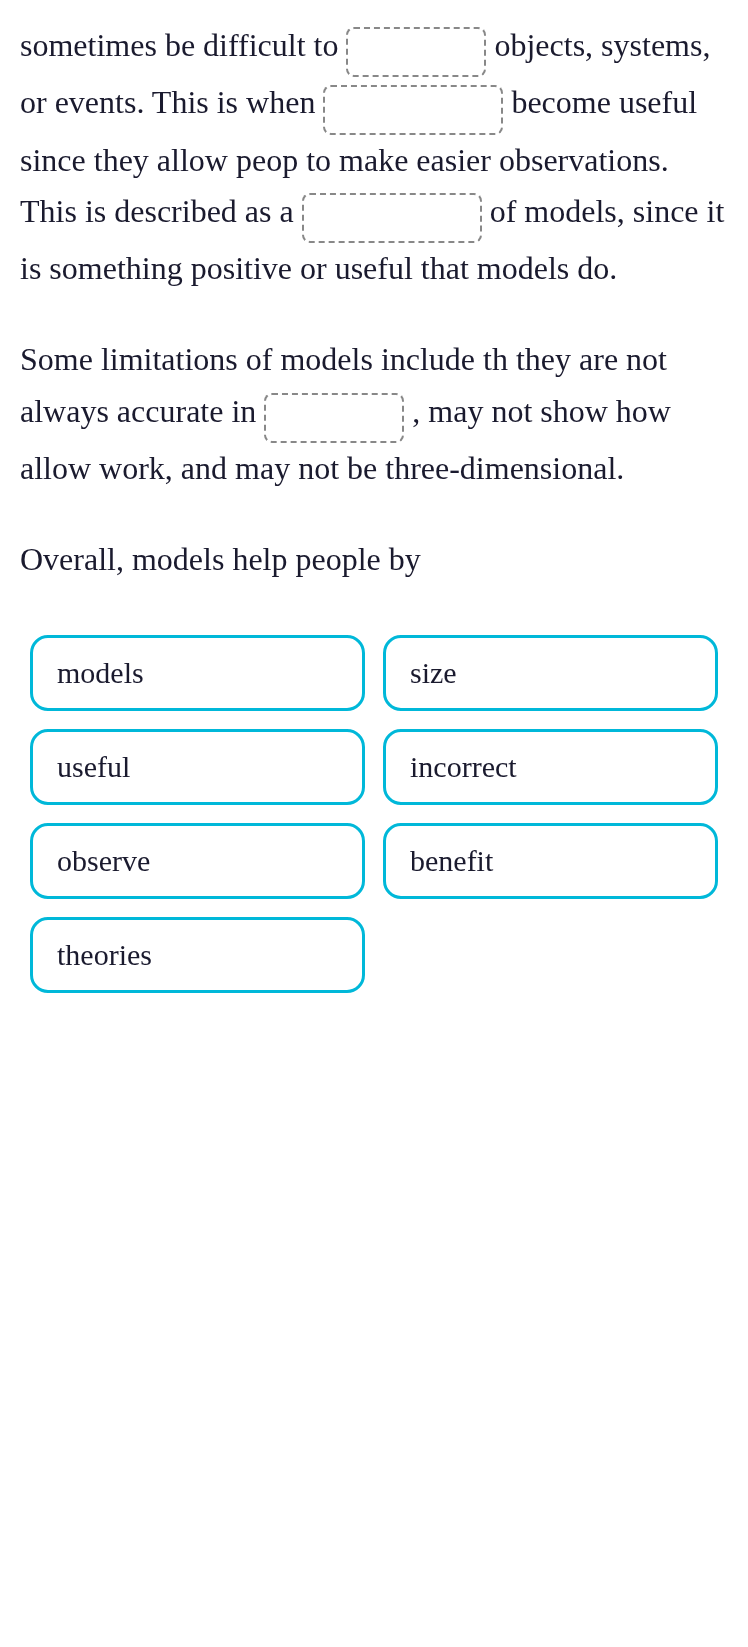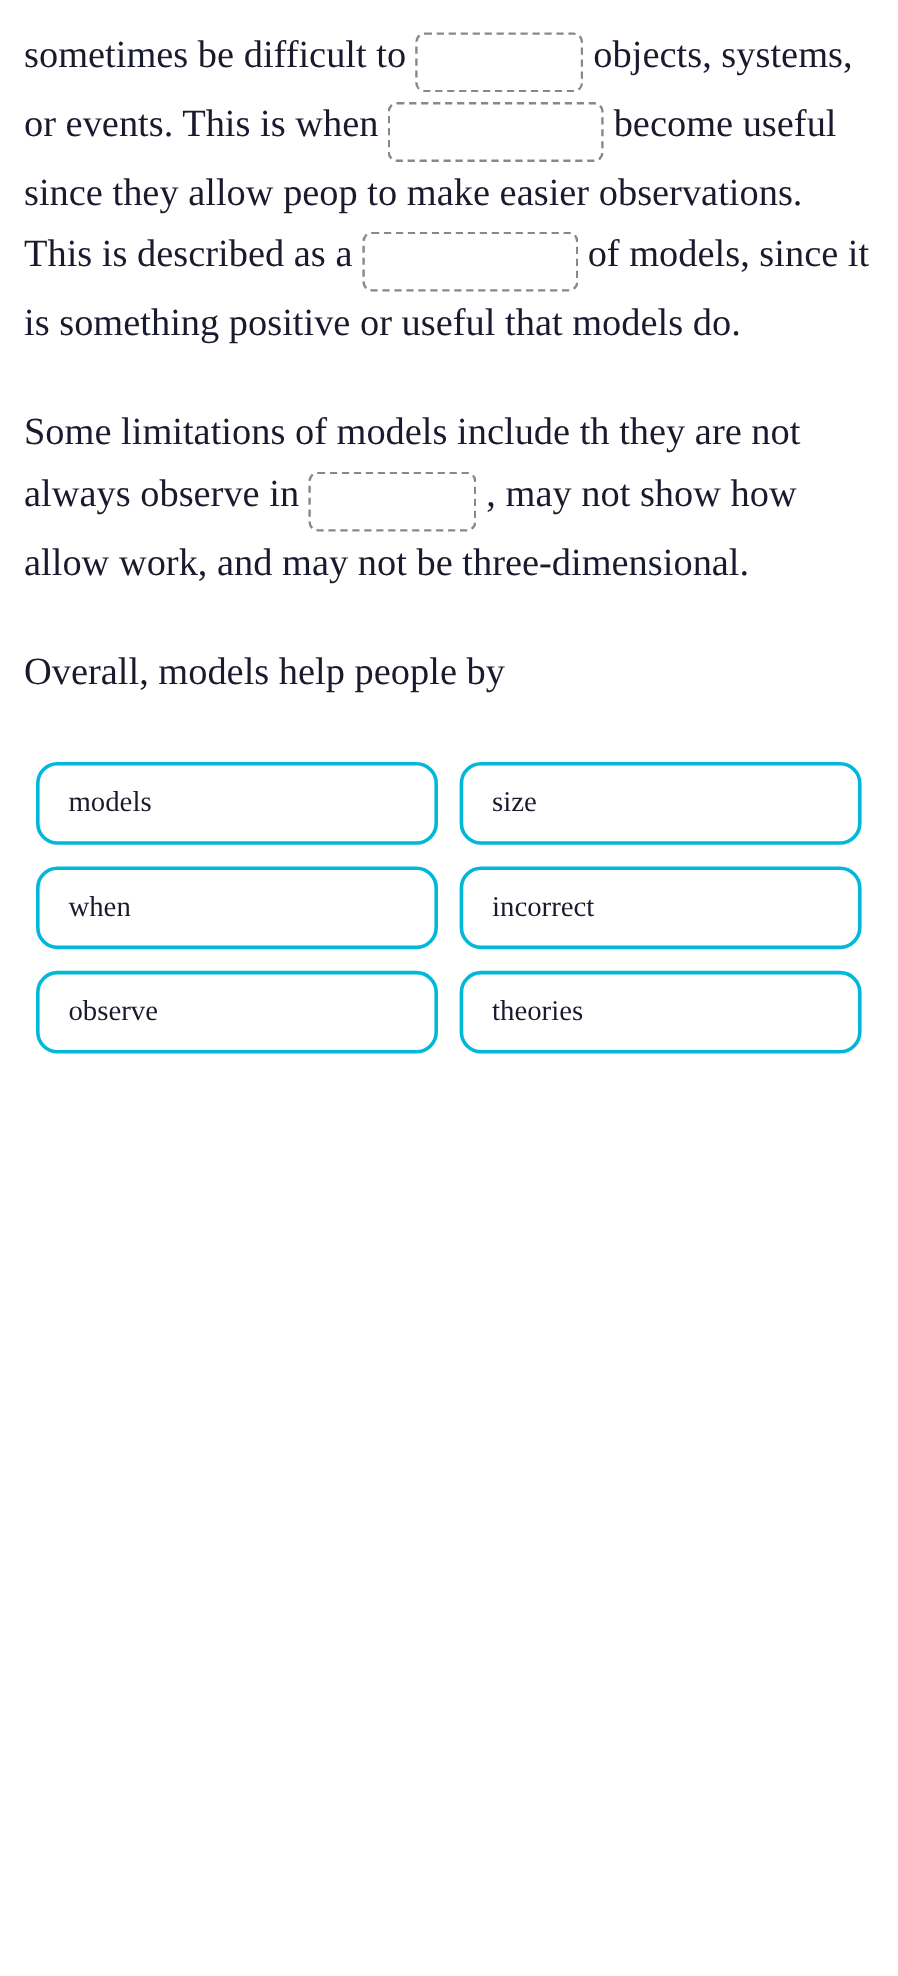--- a/index.html
+++ b/index.html
@@ -56,21 +56,21 @@
       padding: 10px 10px;
     }
 
     .word-chip {
       display: flex;
       align-items: center;
       justify-content: flex-start;
       border: 3.5px solid #00b8d9;
       border-radius: 18px;
       padding: 18px 24px;
-      font-size: 24px;
+      font-size: 30px;
       color: #1a1a2e;
       font-family: 'Georgia', serif;
       background: #ffffff;
       cursor: pointer;
       user-select: none;
     }
 
     .text-content {
       display: inline;
       font-size: 32px;
@@ -87,50 +87,53 @@
     <span class="text-content">sometimes be difficult to</span>
     <span class="blank-box blank-box-sm"></span>
     <span class="text-content">objects, systems, or events. This is when</span>
     <span class="blank-box blank-box-md"></span>
     <span class="text-content">become useful since they allow peop­ to make easier observations. This is described as a</span>
     <span class="blank-box blank-box-md"></span>
     <span class="text-content">of models, since it is something positive or useful that models do.</span>
   </div>
 
   <div class="paragraph-section">
-    <span class="text-content">Some limitations of models include th they are not always observe in</span>
+    <span class="text-content">Some limitations of models include th they are not always accurate in</span>
     <span class="blank-box blank-box-sm"></span>
     <span class="text-content">, may not show how allow work, and may not be three-dimensional.</span>
   </div>
 
   <div class="paragraph-section">
     <span class="text-content">Overall, models help people by</span>
   </div>
 
   <div class="word-bank-section">
     <div class="word-bank-grid">
 
       <div class="word-chip">
         <span>models</span>
       </div>
       <div class="word-chip">
         <span>size</span>
       </div>
 
 
       <div class="word-chip">
-        <span>when</span>
+        <span>useful</span>
       </div>
       <div class="word-chip">
         <span>incorrect</span>
       </div>
 
       <div class="word-chip">
         <span>observe</span>
       </div>
 
       <div class="word-chip">
+        <span>benefit</span>
+      </div>
+      <div class="word-chip">
         <span>theories</span>
       </div>
     </div>
   </div>
 
 </div>
 
 </body></html>

